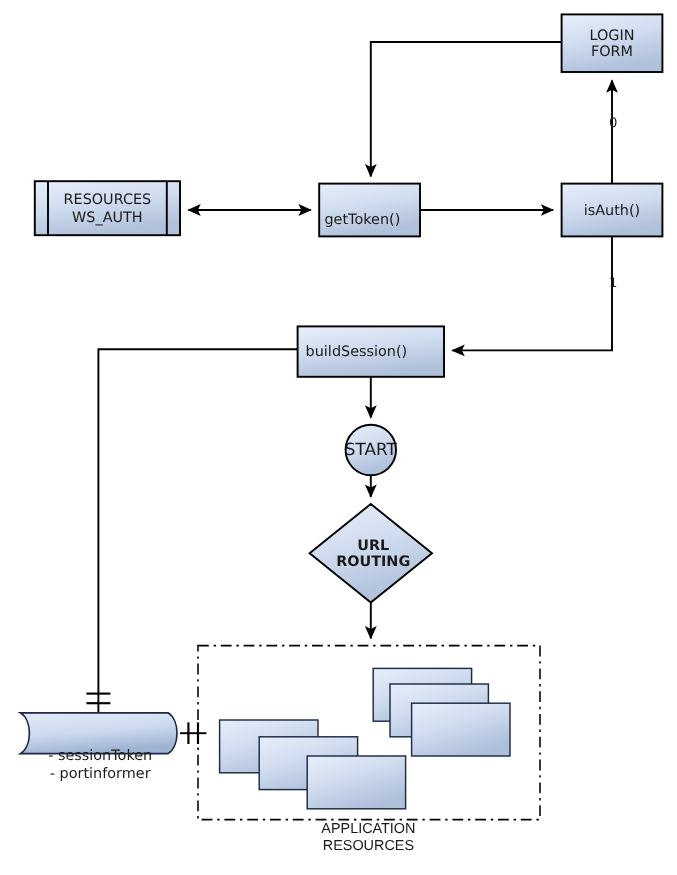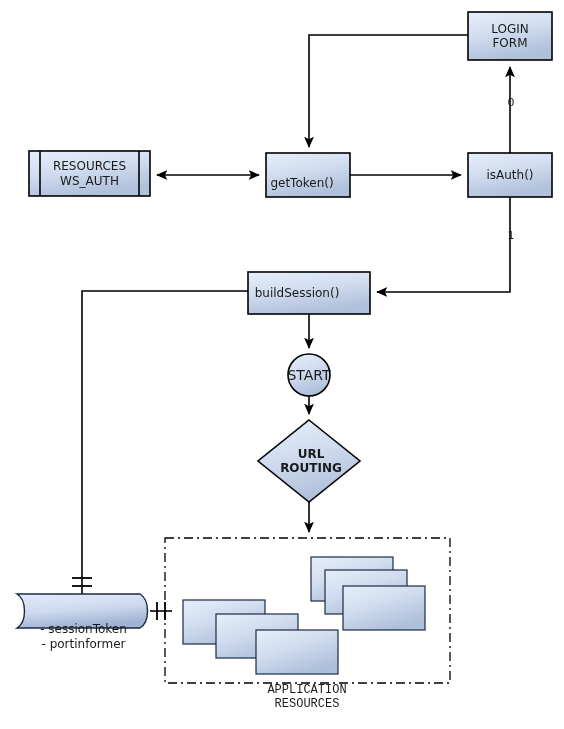--- a/index.html
+++ b/index.html
@@ -42,21 +42,21 @@
   .edge-label {
     position: absolute;
     font-family: "DejaVu Sans", sans-serif;
     font-size: 11px;
     color: #1a1a1a;
     text-align: center;
     pointer-events: none;
   }
   .group-caption {
     position: absolute;
-    font-family: Liberation Mono, monospace;
+    font-family: Liberation Sans, sans-serif;
     font-size: 12px;
     color: #1a1a1a;
     text-align: center;
     line-height: 1.18;
     pointer-events: none;
     white-space: pre;
   }
   .store-label {
     position: absolute;
     font-family: "DejaVu Sans", sans-serif;

